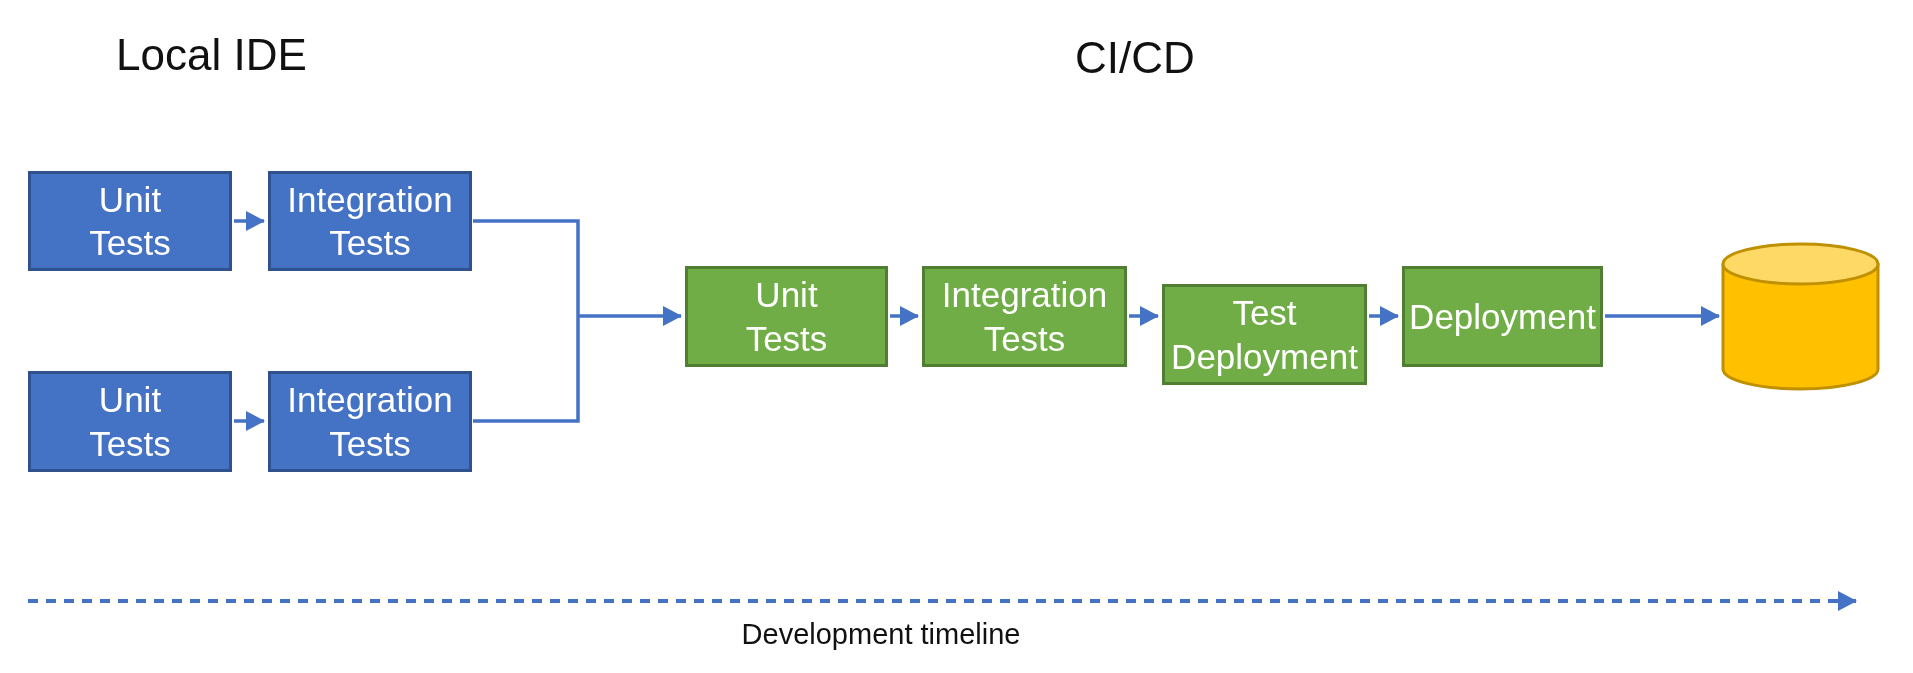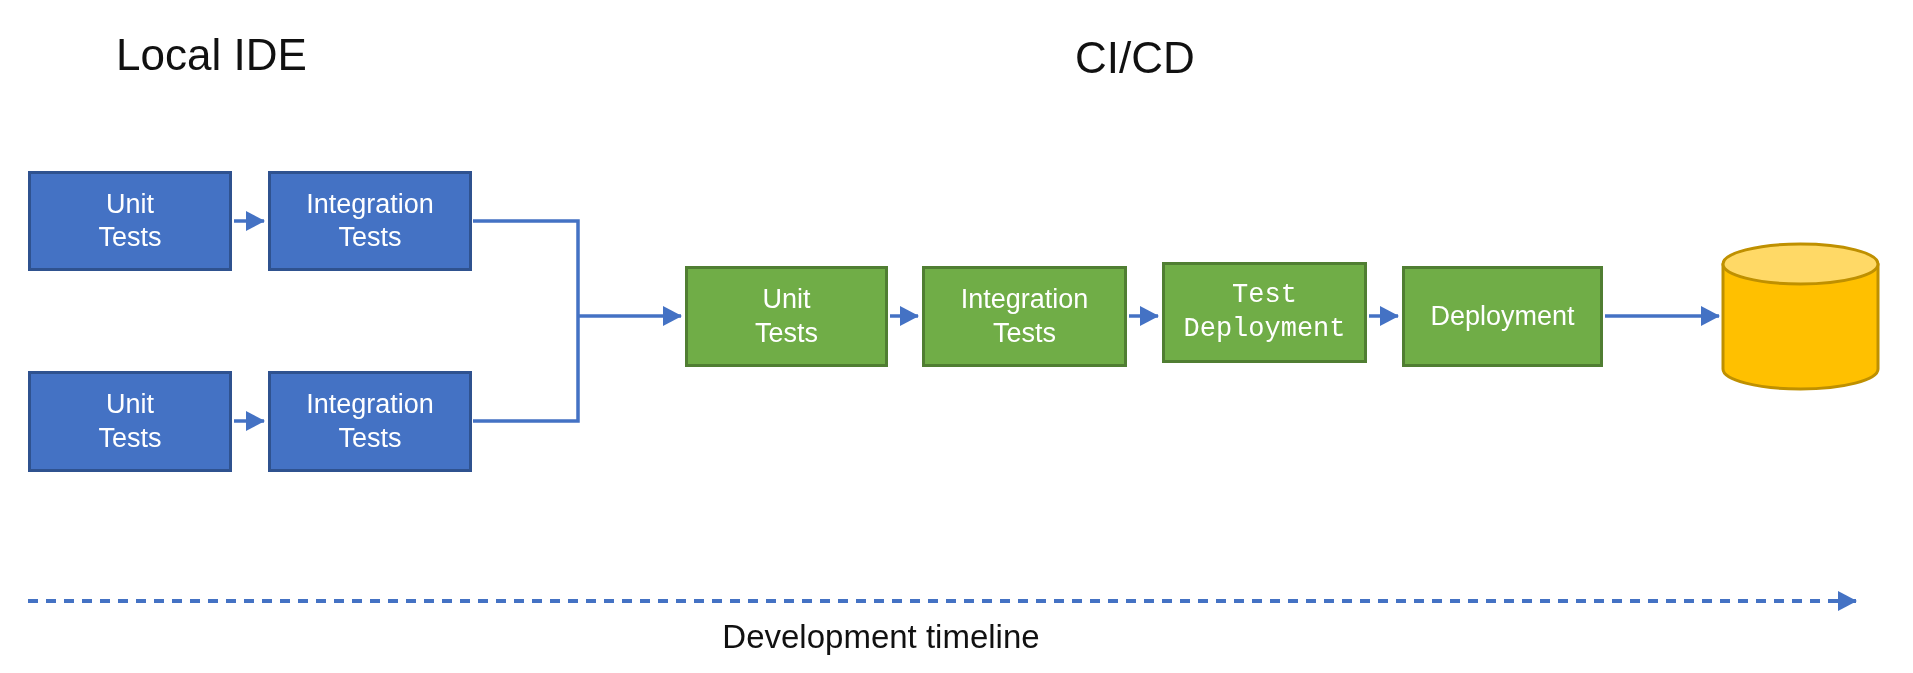--- a/index.html
+++ b/index.html
@@ -31,38 +31,38 @@
   }
   .box {
     position: absolute;
     box-sizing: border-box;
     display: flex;
     align-items: center;
     justify-content: center;
     text-align: center;
     white-space: pre-line;
     color: var(--box-text, #ffffff);
-    font-size: 27px;
+    font-size: 35px;
     line-height: 1.24;
     font-weight: 400;
   }
   .box.blue {
     background: var(--box-blue-fill, #4472C4);
     border: 3px solid var(--box-blue-border, #2F528F);
   }
   .box.green {
     background: var(--box-green-fill, #70AD47);
     border: 3px solid var(--box-green-border, #507E32);
   }
   .timeline-label {
     position: absolute;
     left: 881px;
     top: 618px;
     transform: translateX(-50%);
-    font-size: 33px;
+    font-size: 29px;
     color: var(--title-text, #111111);
     white-space: nowrap;
   }
   .conn {
     fill: none;
     stroke: var(--arrow-blue, #4472C4);
     stroke-width: 3.5;
   }
   .ah { fill: var(--arrow-blue, #4472C4); }
   .dashline {
@@ -124,19 +124,19 @@
 Tests</div>
   <div class="box blue" style="left:28px; top:371px; width:204px; height:101px;">Unit
 Tests</div>
   <div class="box blue" style="left:268px; top:371px; width:204px; height:101px;">Integration
 Tests</div>
 
   <div class="box green" style="left:685px; top:266px; width:203px; height:101px;">Unit
 Tests</div>
   <div class="box green" style="left:922px; top:266px; width:205px; height:101px;">Integration
 Tests</div>
-  <div class="box green" style="left:1162px; top:262px; width:205px; height:101px;font-family:Liberation Mono, monospace;">Test
+  <div class="box green" style="left:1162px; top:284px; width:205px; height:101px;">Test
 Deployment</div>
   <div class="box green" style="left:1402px; top:266px; width:201px; height:101px;">Deployment</div>
 
   <div class="timeline-label">Development timeline</div>
 
 </div>
 
 </body></html>

